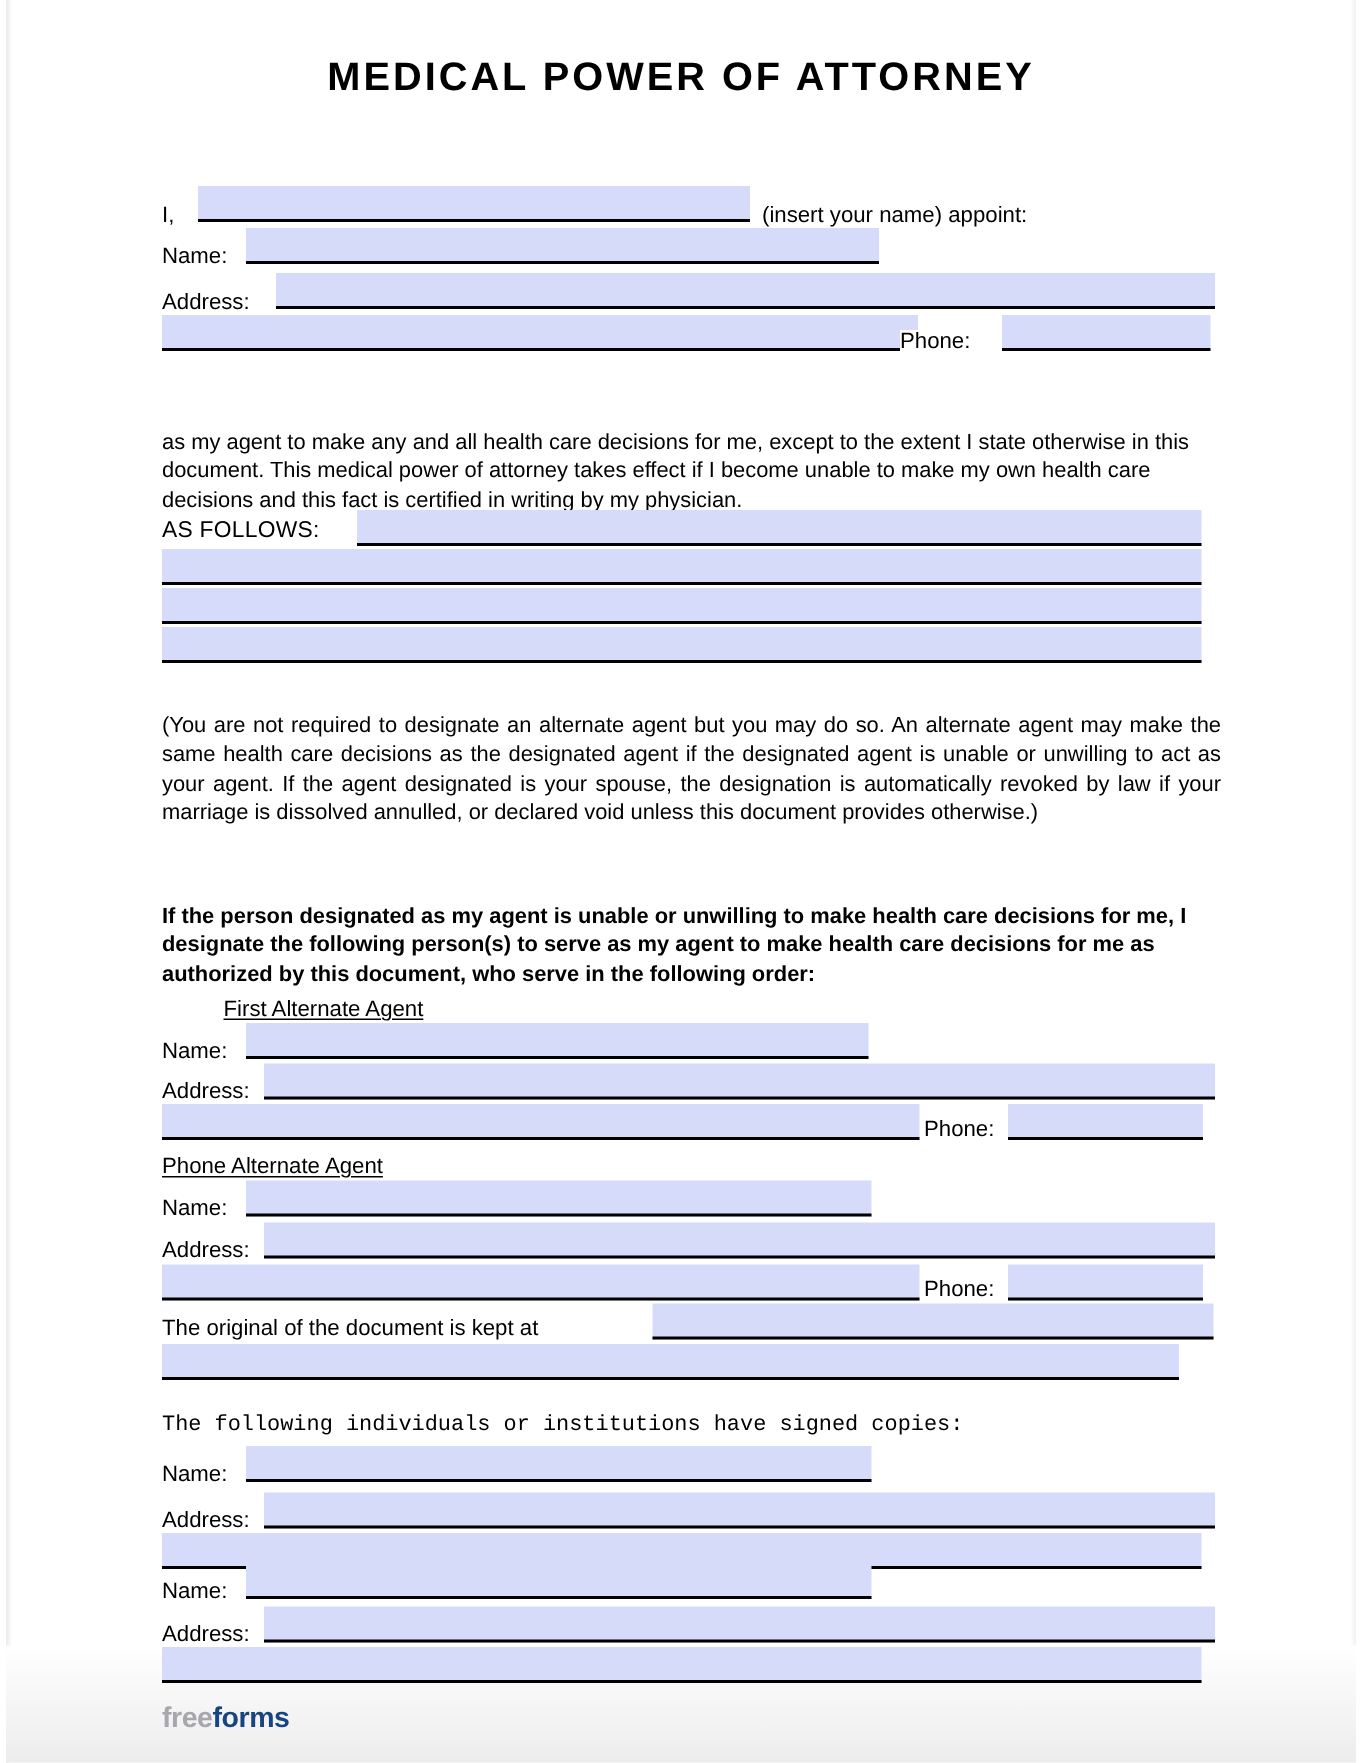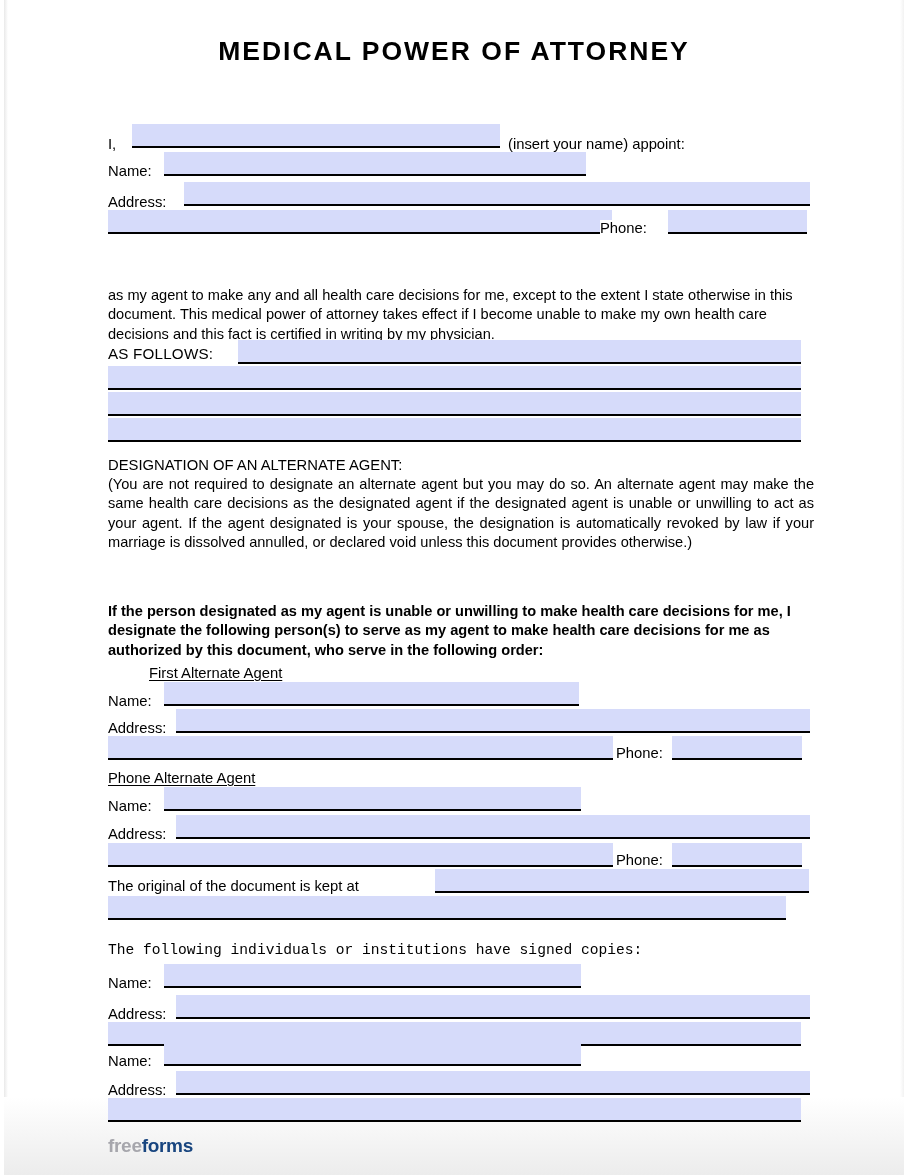--- a/index.html
+++ b/index.html
@@ -165,21 +165,20 @@
   <div class="limit-head">
     <br>
     <span class="l2">AS FOLLOWS:</span>
   </div>
 
   <div class="fill" style="left:234px; top:340px; width:563px; height:22px;"></div>
   <div class="fill" style="left:104px; top:366px; width:693px; height:22px;"></div>
   <div class="fill" style="left:104px; top:392px; width:693px; height:22px;"></div>
   <div class="fill" style="left:104px; top:418px; width:693px; height:22px;"></div>
 
-  <div class="section-head" style="top:456px;">DESIGNATION OF AN ALTERNATE AGENT:</div>
   <div class="body-text" style="top:475px;">(You are not required to designate an alternate agent but you may do so.  An alternate agent may make the same health care decisions as the designated agent if the designated agent is unable or unwilling to act as your agent. If the agent designated is your spouse, the designation is automatically revoked by law if your marriage is dissolved annulled, or declared void unless this document provides otherwise.)</div>
 
   <div class="body-text nojustify" style="top:602px; width:712px;font-weight:bold;">If the person designated as my agent is unable or unwilling to make health care decisions for me, I designate the following person(s) to serve as my agent to make health care decisions for me as authorized by this document, who serve in the following order:</div>
 
   <div class="underlined-head" style="top:665px;margin-left:41px;">First Alternate Agent</div>
 
   <div class="row-label" style="left:104px; top:693px;">Name:</div>
   <div class="fill" style="left:160px; top:682px; width:415px; height:22px;"></div>
 
   <div class="row-label" style="left:104px; top:720px;">Address:</div>

